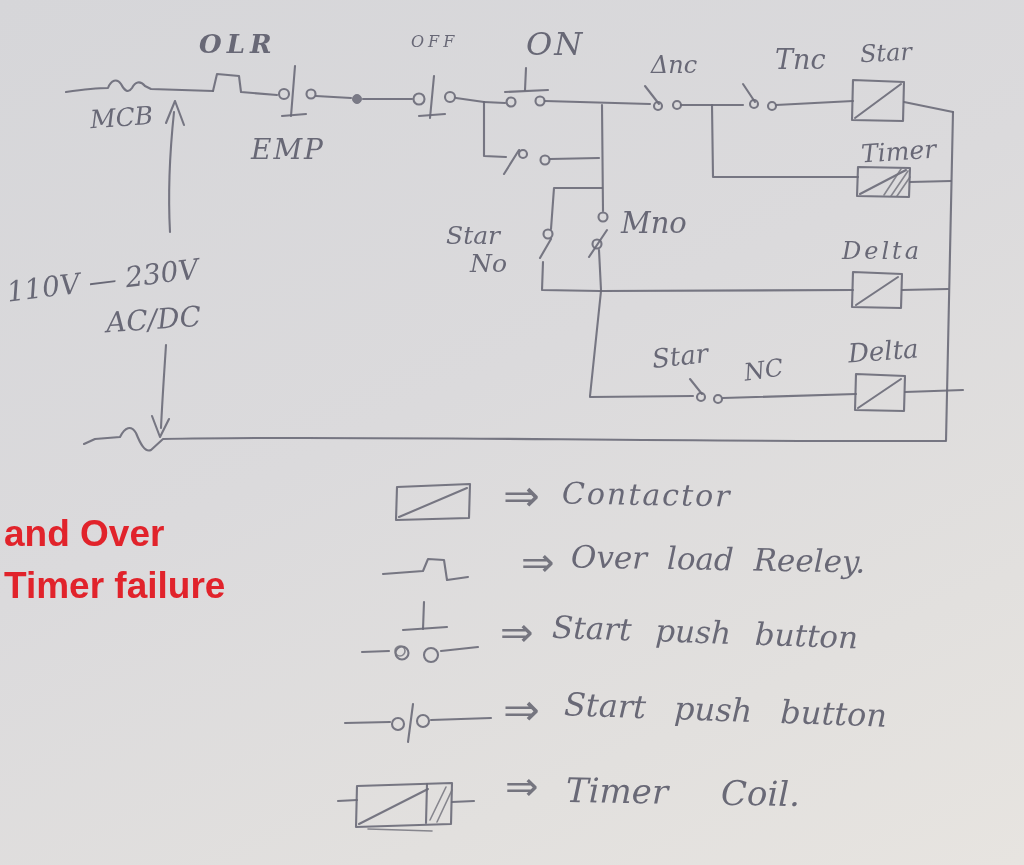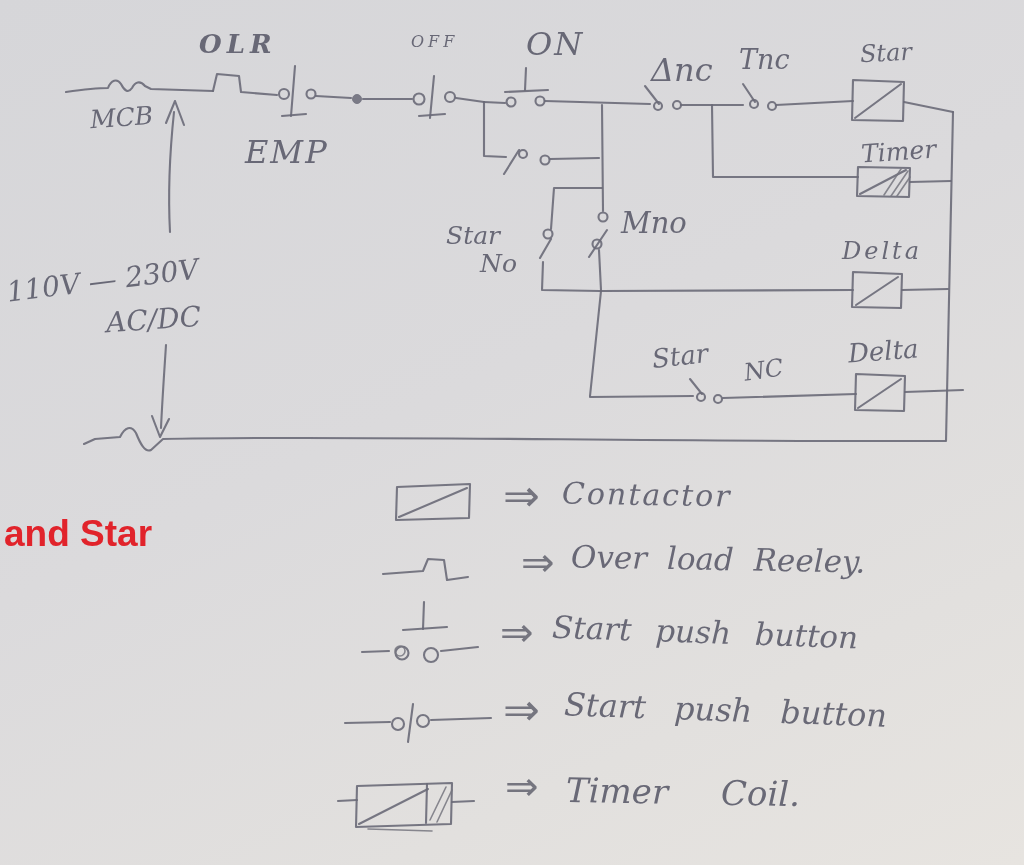--- a/index.html
+++ b/index.html
@@ -182,29 +182,29 @@
       <path class="ink" d="M359,824 L428,789"></path>
       <path class="ink" d="M427,784 L426,823"></path>
       <path class="ink-thin" d="M430,820 L446,787 M437,822 L452,790"></path>
       <path class="ink-thin" d="M368,829 L432,831"></path>
       <path class="ink" d="M452,802 L474,801"></path>
     </g>
   </svg>
 
   <div class="hw" style="left:90px;top:103px;font-size:25px;transform:rotate(-4deg);">MCB</div>
   <div class="hw" style="left:199px;top:29px;font-size:26px;letter-spacing:5px;font-weight:bold;">OLR</div>
-  <div class="hw" style="left:245px;top:133px;font-size:32px;letter-spacing:2px;">EMP</div>
+  <div class="hw" style="left:251px;top:133px;font-size:28px;letter-spacing:2px;">EMP</div>
   <div class="hw" style="left:411px;top:32px;font-size:16px;letter-spacing:4px;">OFF</div>
   <div class="hw" style="left:526px;top:25px;font-size:32px;letter-spacing:2px;">ON</div>
-  <div class="hw" style="left:651px;top:51px;font-size:32px;">Δnc</div>
-  <div class="hw" style="left:739px;top:44px;font-size:27px;">Tnc</div>
+  <div class="hw" style="left:651px;top:51px;font-size:24px;">Δnc</div>
+  <div class="hw" style="left:775px;top:44px;font-size:27px;">Tnc</div>
   <div class="hw" style="left:860px;top:39px;font-size:24px;transform:rotate(-3deg);">Star</div>
   <div class="hw" style="left:861px;top:137px;font-size:25px;transform:rotate(-4deg);">Timer</div>
   <div class="hw" style="left:446px;top:221px;font-size:25px;">Star</div>
-  <div class="hw" style="left:470px;top:249px;font-size:25px;margin-left:10px;">No</div>
+  <div class="hw" style="left:470px;top:249px;font-size:25px;">No</div>
   <div class="hw" style="left:621px;top:206px;font-size:29px;">Mno</div>
   <div class="hw" style="left:842px;top:237px;font-size:24px;letter-spacing:3px;">Delta</div>
   <div class="hw" style="left:652px;top:341px;font-size:26px;transform:rotate(-6deg);">Star</div>
   <div class="hw" style="left:744px;top:356px;font-size:24px;transform:rotate(-8deg);">NC</div>
   <div class="hw" style="left:848px;top:336px;font-size:26px;transform:rotate(-4deg);">Delta</div>
   <div class="hw" style="left:6px;top:264px;font-size:28px;transform:rotate(-7deg);">110V — 230V</div>
   <div class="hw" style="left:106px;top:303px;font-size:28px;transform:rotate(-4deg);">AC/DC</div>
 
   <div class="hw-arrow" style="left:503px;top:474px;">⇒</div>
   <div class="hw-arrow" style="left:521px;top:542px;font-size:40px;">⇒</div>
@@ -212,16 +212,17 @@
   <div class="hw-arrow" style="left:503px;top:688px;">⇒</div>
   <div class="hw-arrow" style="left:505px;top:766px;font-size:40px;">⇒</div>
 
   <div class="hw" style="left:562px;top:477px;font-size:30px;transform:rotate(1deg);letter-spacing:2px;">Contactor</div>
   <div class="hw" style="left:571px;top:541px;font-size:31px;transform:rotate(1deg);word-spacing:10px;">Over load Reeley.</div>
   <div class="hw" style="left:552px;top:614px;font-size:31px;transform:rotate(2deg);word-spacing:14px;">Start push button</div>
   <div class="hw" style="left:564px;top:691px;font-size:32px;transform:rotate(2deg);word-spacing:18px;">Start push button</div>
   <div class="hw" style="left:566px;top:772px;font-size:34px;transform:rotate(1deg);word-spacing:42px;">Timer Coil.</div>
 
   <div id="red-note">
-    <div>and Star</div>
+    <div>and Over</div>
+    <div>Timer failure</div>
   </div>
 
 </div>
 
 </body></html>

